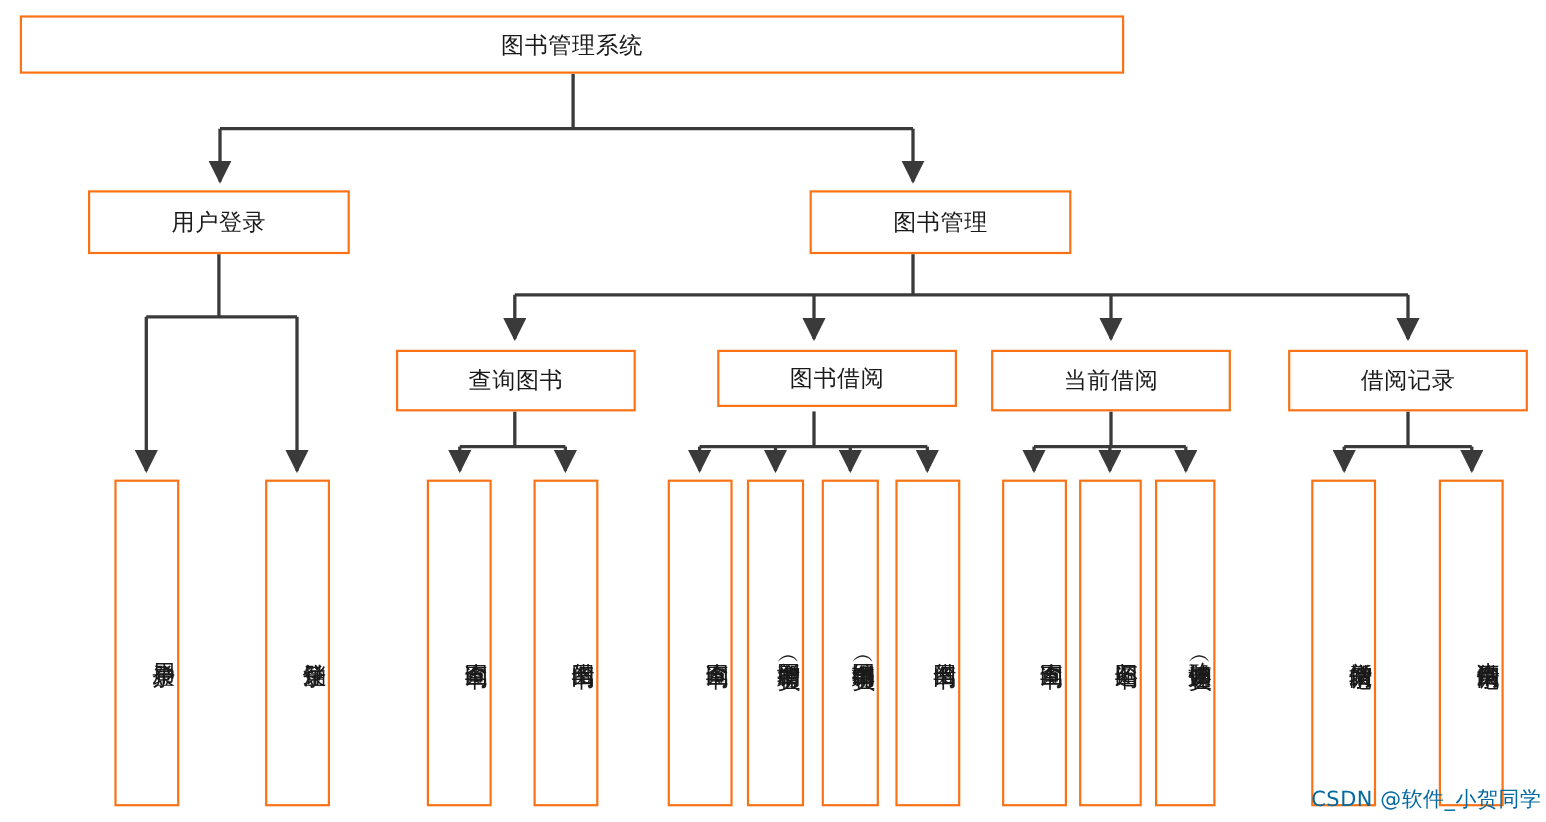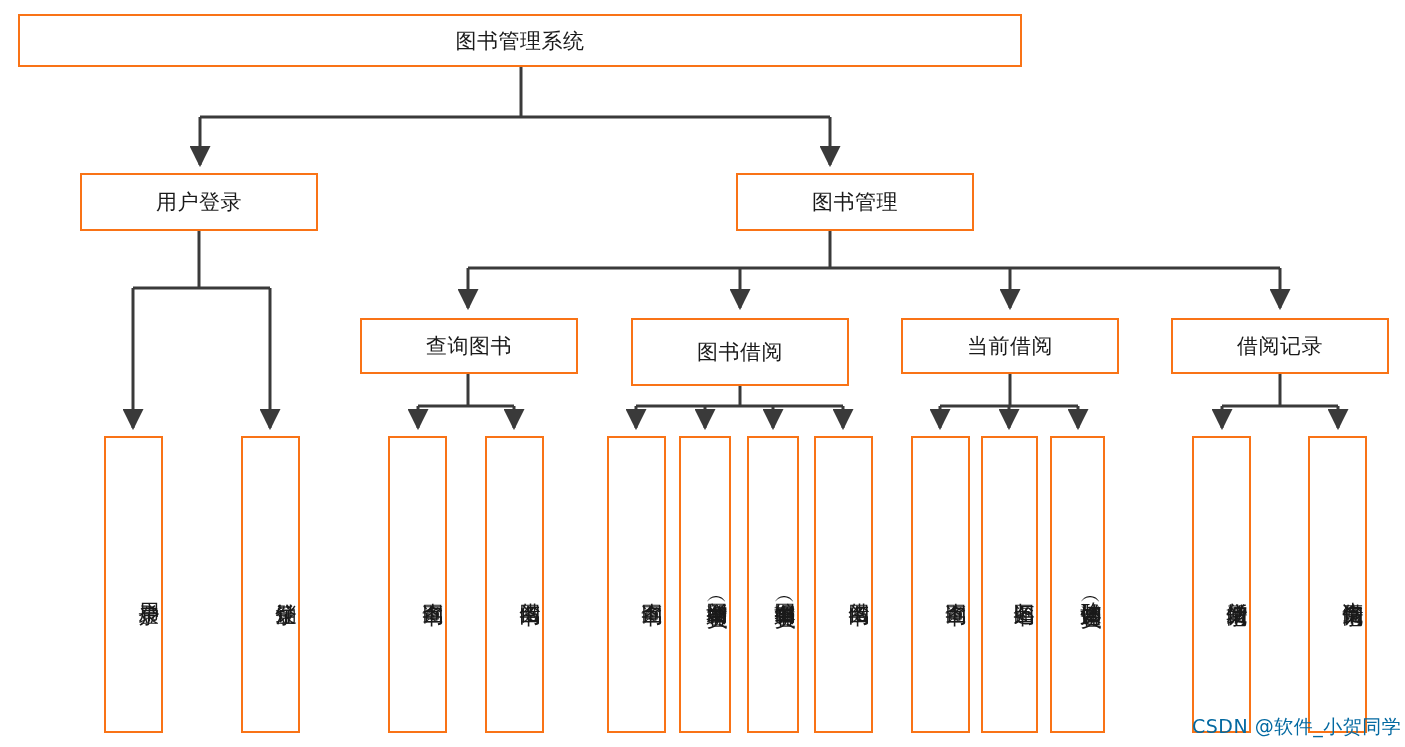--- a/index.html
+++ b/index.html
@@ -125,21 +125,21 @@
   <div class="node node-h" style="left:80px; top:173px; width:238px; height:58px;">
     <span>用户登录</span>
   </div>
   <div class="node node-h" style="left:711px; top:173px; width:238px; height:58px;margin-left:25px;">
     <span>图书管理</span>
   </div>
 
   <div class="node node-h" style="left:360px; top:318px; width:218px; height:56px;">
     <span>查询图书</span>
   </div>
-  <div class="node node-h" style="left:631px; top:318px; width:218px; height:68px;">
+  <div class="node node-h" style="left:652px; top:318px; width:218px; height:52px;">
     <span>图书借阅</span>
   </div>
   <div class="node node-h" style="left:901px; top:318px; width:218px; height:56px;">
     <span>当前借阅</span>
   </div>
   <div class="node node-h" style="left:1171px; top:318px; width:218px; height:56px;">
     <span>借阅记录</span>
   </div>
 
   <div class="node node-v" style="left:104px; top:436px; width:59px; height:297px;">

